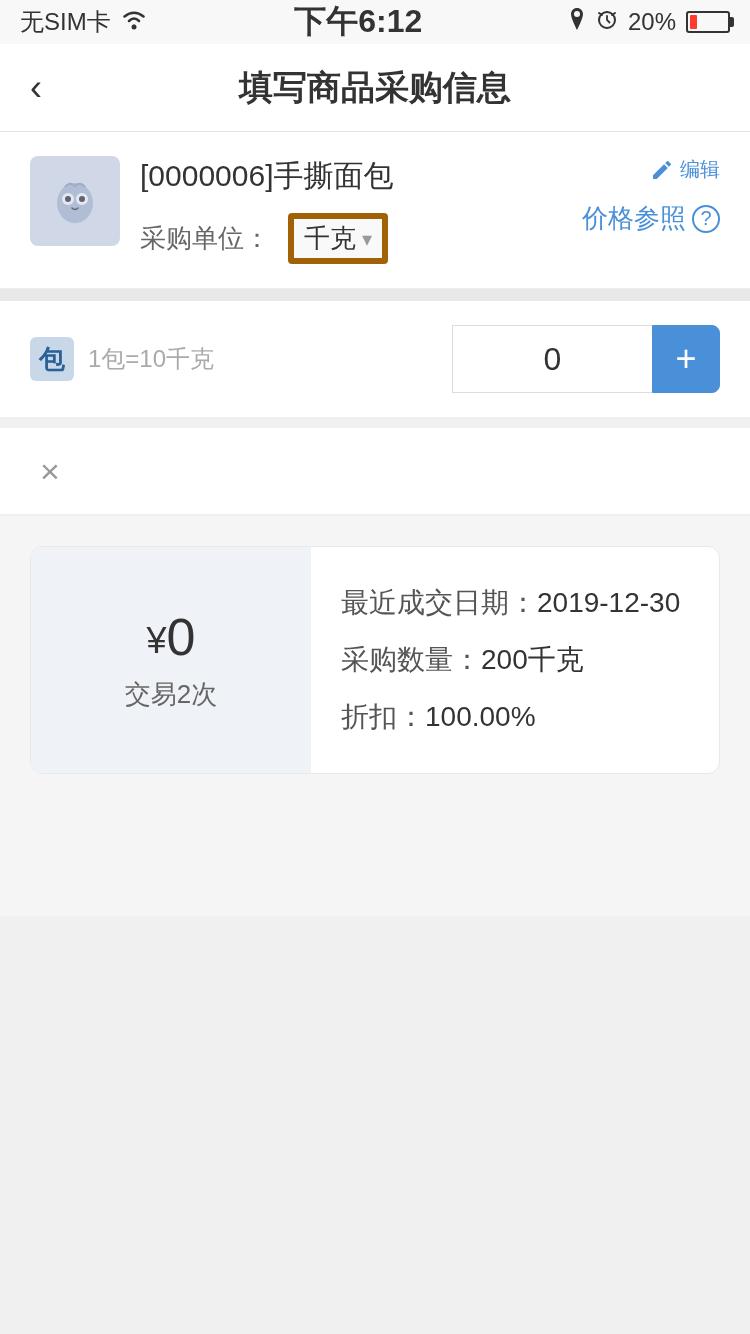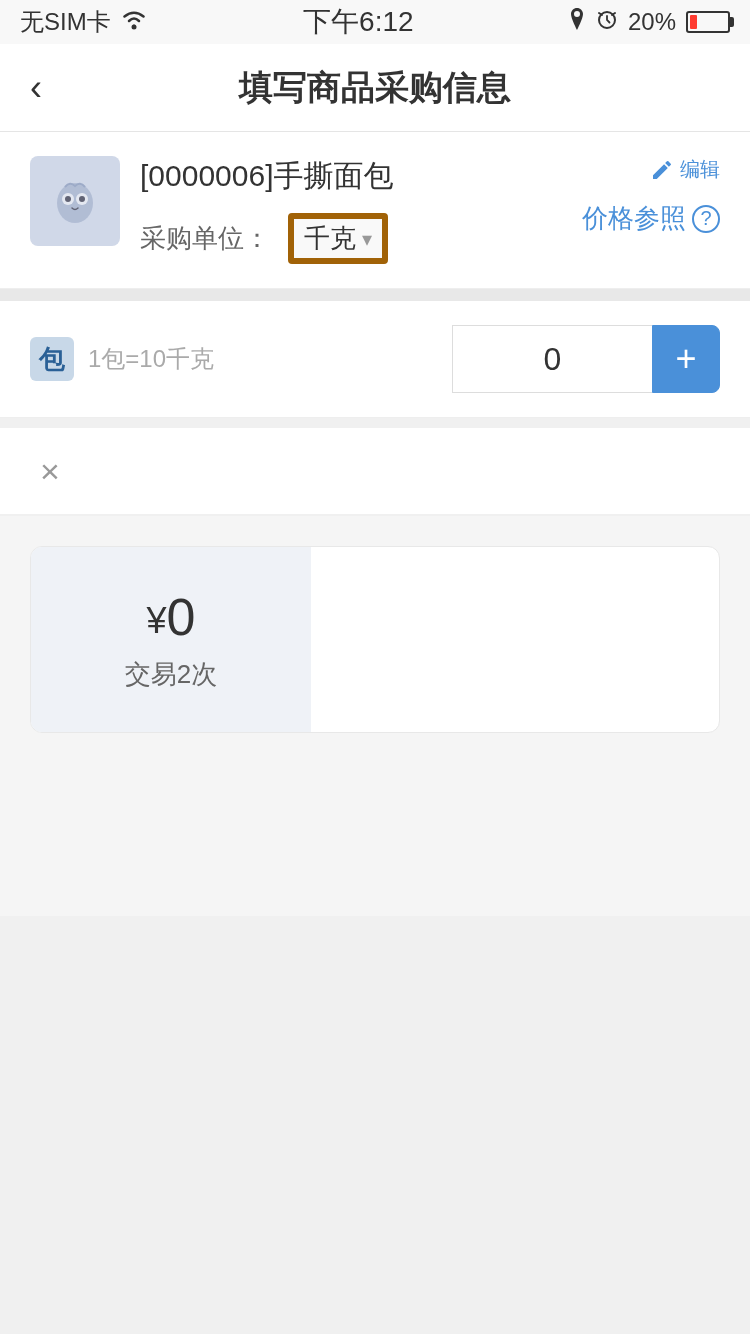--- a/index.html
+++ b/index.html
@@ -24,22 +24,22 @@
       font-size: 26px;
       color: #333;
     }
     .status-left {
       display: flex;
       align-items: center;
       gap: 8px;
       font-size: 24px;
     }
     .status-center {
-      font-size: 28px;
-      font-weight: 400;
+      font-size: 32px;
+      font-weight: 700;
     }
     .status-right {
       display: flex;
       align-items: center;
       gap: 10px;
       font-size: 24px;
     }
     .battery-icon {
       display: inline-flex;
       align-items: center;
@@ -483,14 +483,25 @@
 </div>
 
 <div class="card-section">
   <div class="price-card">
     <div class="price-card-left">
       <div class="price-amount">
         <span class="yuan">¥</span><span>0</span>
       </div>
       <div class="price-trade-count">交易2次</div>
     </div>
+    <div class="price-card-right">
+      <div class="price-detail-row">
+        <span class="price-detail-label">最近成交日期：</span><span>2019-12-30</span>
+      </div>
+      <div class="price-detail-row">
+        <span class="price-detail-label">采购数量：</span><span>200千克</span>
+      </div>
+      <div class="price-detail-row">
+        <span class="price-detail-label">折扣：</span><span>100.00%</span>
+      </div>
+    </div>
   </div>
 </div>
 
 </body></html>

